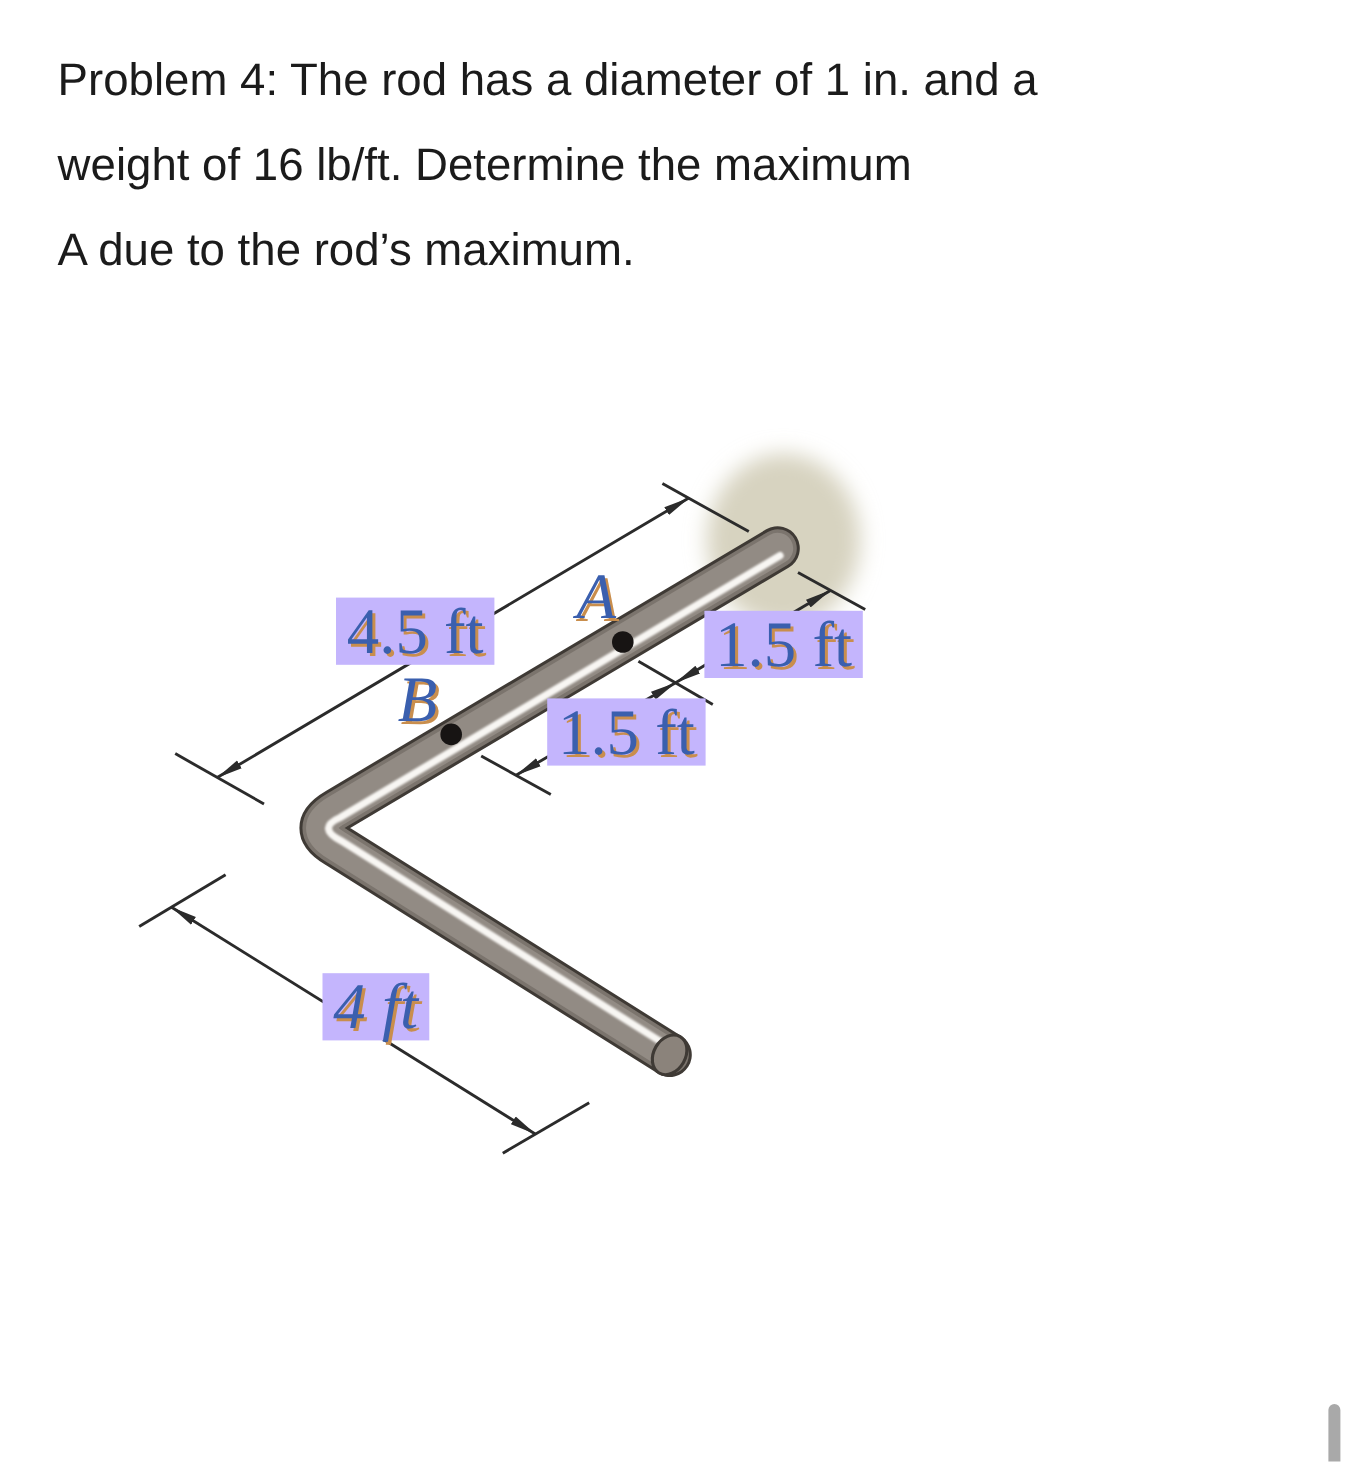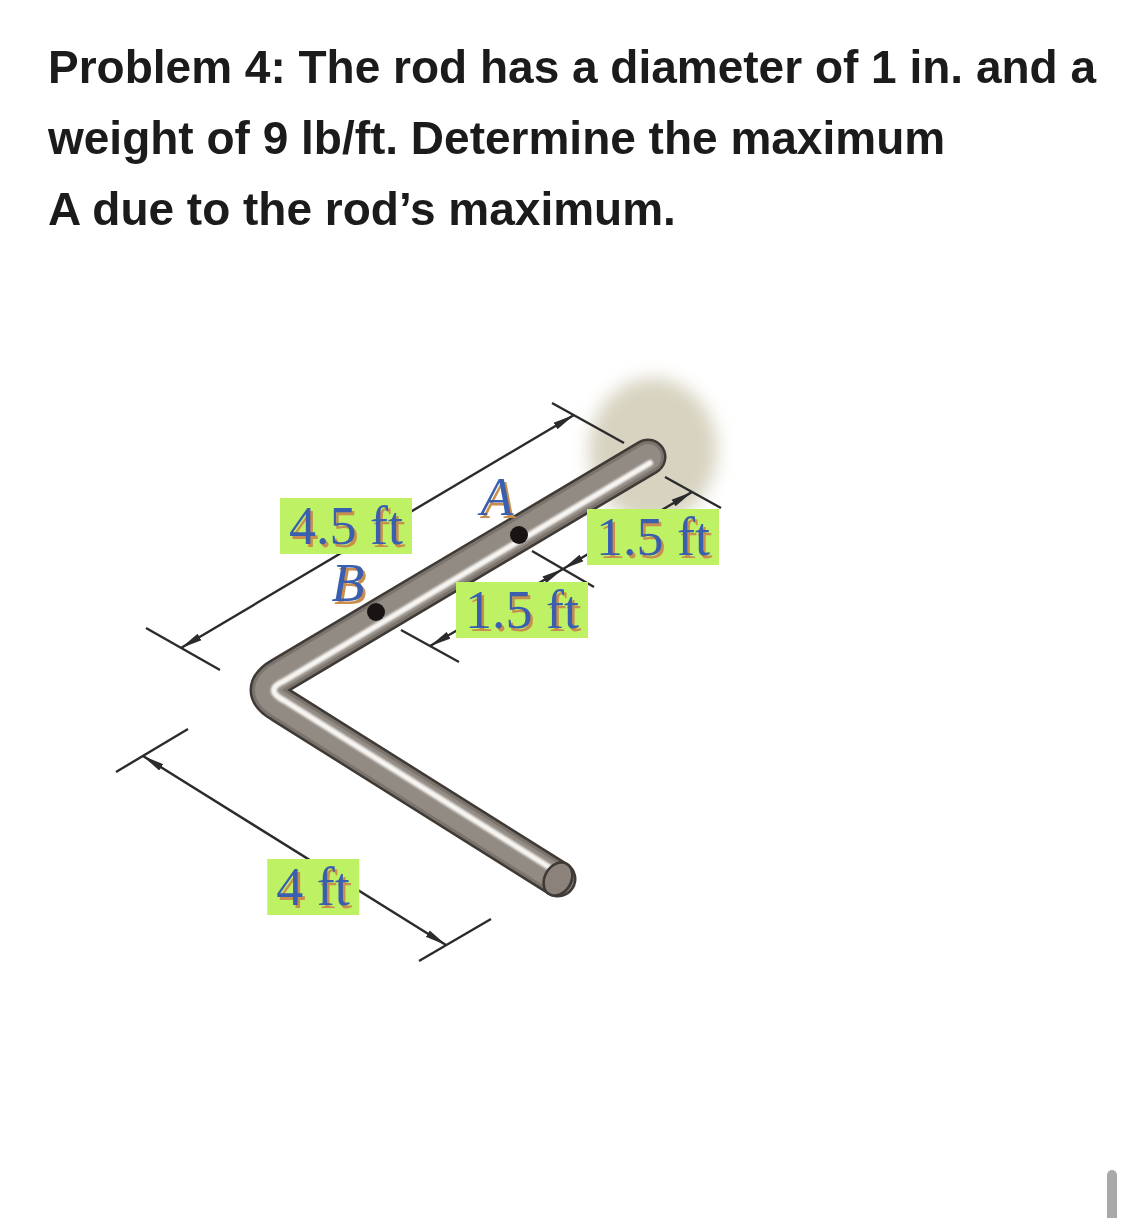--- a/index.html
+++ b/index.html
@@ -3,44 +3,44 @@
 <meta charset="utf-8">
 <style>
   html,body{margin:0;padding:0;}
   body{
     width:1125px;height:1218px;position:relative;overflow:hidden;
     background:var(--page-bg,#fff);
     font-family:"Liberation Sans",sans-serif;
   }
   .problem{position:absolute;left:48px;top:32px;width:1060px;}
   .problem .line{
-    font-size:46px;line-height:71px;color:var(--text-color,#1b1b1b);
-    letter-spacing:0px;white-space:nowrap;font-weight:bold;
+    font-size:38px;line-height:71px;color:var(--text-color,#1b1b1b);
+    letter-spacing:0px;white-space:nowrap;
   }
   .figure{position:absolute;left:0;top:0;width:1125px;height:1218px;}
   .figure svg{position:absolute;left:0;top:0;}
   .dim-label,.pt-label{
     position:absolute;transform:translate(-50%,-50%);
     font-family:"Liberation Serif",serif;font-size:54px;line-height:1.0;
     color:var(--label-blue,#3a5fae);white-space:nowrap;
     text-shadow:2.5px 2.5px 0 var(--label-shadow,#c98e4d);
   }
-  .dim-label{background:#bef264;padding:1px 9px;}
+  .dim-label{background:#c4b5fd;padding:1px 9px;}
   .pt-label{font-style:italic;}
   .scroll-thumb{
     position:absolute;left:1107px;top:1170px;width:10px;height:62px;
     background:var(--scrollbar-gray,#a9a9a9);border-radius:5px;
   }
 </style>
 </head>
 <body>
 
 <div class="problem">
   <div class="line">Problem 4: The rod has a diameter of 1 in. and a</div>
-  <div class="line">weight of 9 lb/ft. Determine the maximum</div>
+  <div class="line">weight of 16 lb/ft. Determine the maximum</div>
   <div class="line">A due to the rod’s maximum.</div>
 </div>
 
 <div class="figure">
   <svg width="1125" height="1218" viewBox="0 0 1125 1218">
     <defs>
       <marker id="arr" viewBox="0 0 22 9" refX="21.5" refY="4.5" markerWidth="22" markerHeight="9" markerUnits="userSpaceOnUse" orient="auto-start-reverse">
         <path d="M22,4.5 L0,0.7 L0,8.3 Z" style="fill:var(--dim-line,#2b2b2b)"></path>
       </marker>
       <filter id="f-glow" x="-60%" y="-60%" width="220%" height="220%">
@@ -82,16 +82,16 @@
 
     <circle cx="519" cy="535" r="9" fill="#171413"></circle>
     <circle cx="376" cy="612" r="9" fill="#171413"></circle>
   </svg>
 
   <div class="pt-label" style="left:497px;top:497px;">A</div>
   <div class="pt-label" style="left:348px;top:583px;">B</div>
   <div class="dim-label" style="left:346px;top:526px;">4.5 ft</div>
   <div class="dim-label" style="left:653px;top:537px;">1.5 ft</div>
   <div class="dim-label" style="left:522px;top:610px;">1.5 ft</div>
-  <div class="dim-label" style="left:313px;top:887px;">4 ft</div>
+  <div class="dim-label" style="left:313px;top:839px;font-style:italic;">4 ft</div>
 </div>
 
 <div class="scroll-thumb"></div>
 
 </body></html>

